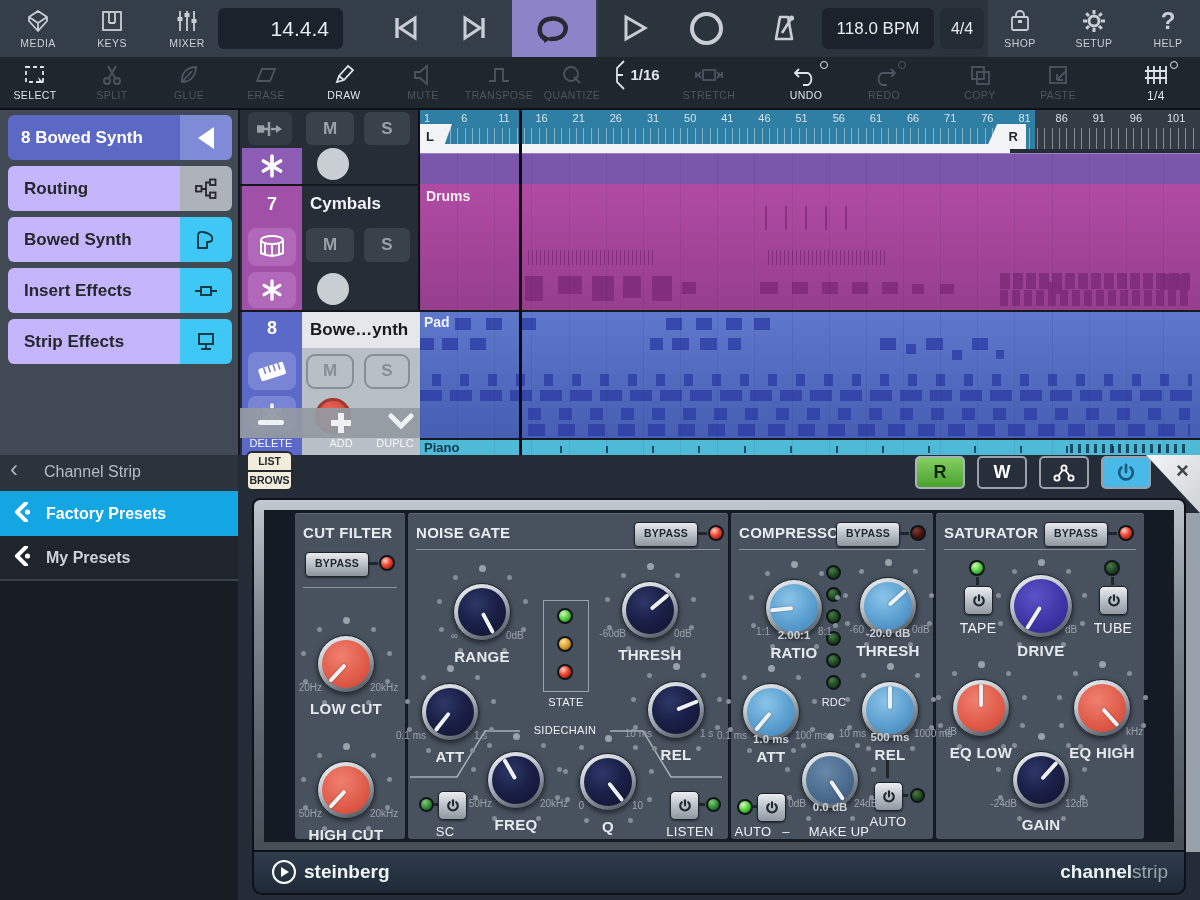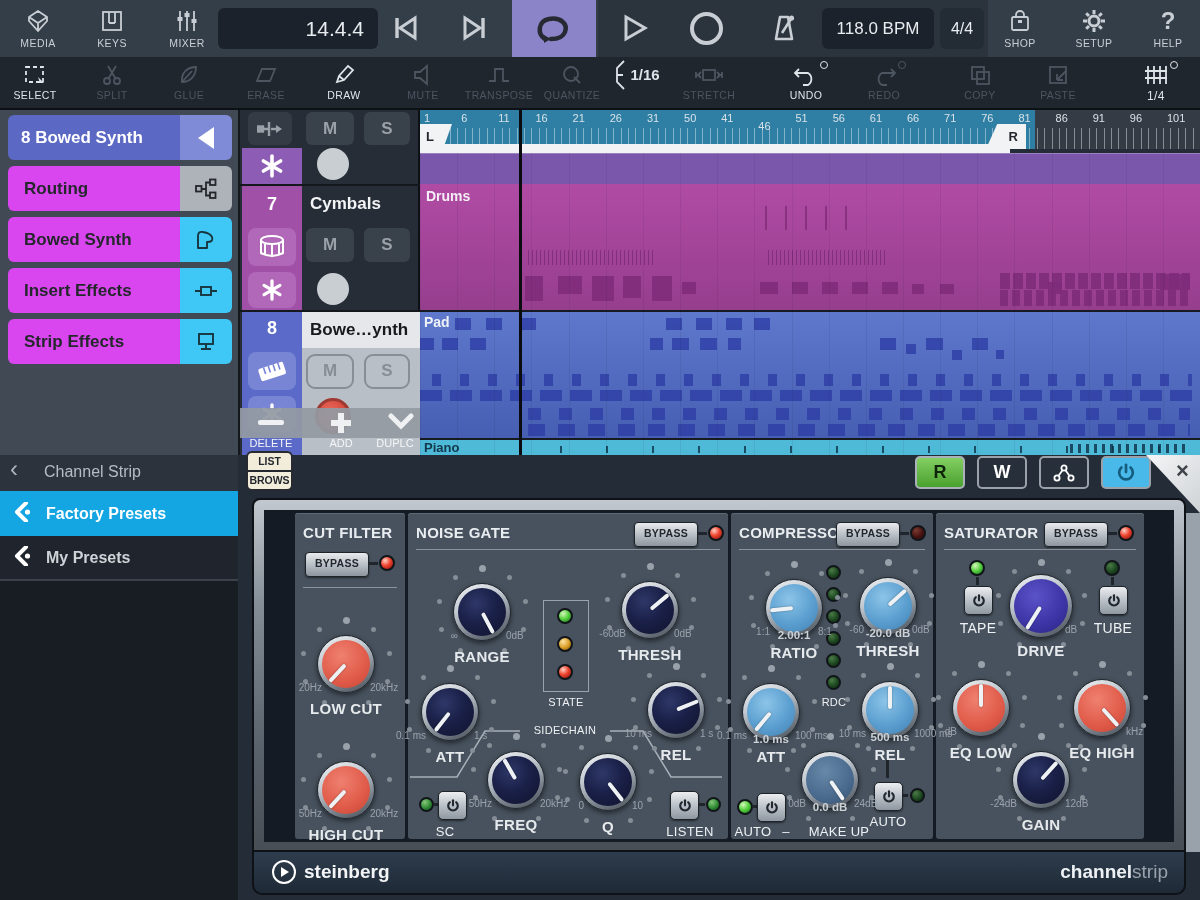--- a/index.html
+++ b/index.html
@@ -21,21 +21,21 @@
   .tool .ticon{height:27px;display:flex;align-items:center;justify-content:center;position:relative;}
   .tool .tlabel{font-size:10.5px;letter-spacing:.4px;margin-top:1px;}
   .tool.on{color:#dfe4e9;} .tool.off{color:#4c5560;}
   .tool .badge{position:absolute;top:0px;right:16px;width:6px;height:6px;border:1.5px solid currentColor;border-radius:50%;}
   .tool .qv{font-size:15px;font-weight:600;margin-left:4px;}
   
   #inspector{position:absolute;left:0;top:110px;width:238px;height:345px;background:#414a54;border-right:2px solid #14171c;}
   .irow{position:absolute;left:8px;width:224px;height:45px;border-radius:6px;overflow:hidden;display:flex;}
   .irow .main{flex:1;font-size:17px;font-weight:600;display:flex;align-items:center;padding-left:13px;}
   .irow .side{width:52px;display:flex;align-items:center;justify-content:center;}
-  .gray .main{background:#d946ef;color:#24272b;padding-left:16px;}
+  .gray .main{background:#c4b5fd;color:#24272b;padding-left:16px;}
   .gray .side{background:#adb3b9;}
   .cyan .side{background:#3fc8f5;}
   
   #tracklist{position:absolute;left:240px;top:110px;width:180px;height:345px;background:#262d36;border-right:2px solid #0d1014;box-sizing:border-box;}
   .msbtn{position:absolute;height:33px;background:#39414b;border-radius:6px;color:#9aa1a8;font-weight:700;font-size:17px;text-align:center;line-height:33px;}
   .msbtn.sel{background:transparent;border:2px solid #878e96;color:#878e96;line-height:29px;box-sizing:border-box;border-radius:9px;}
   .reccirc{position:absolute;width:32px;height:32px;border-radius:50%;background:#c9ced3;}
   .tile{position:absolute;border-radius:8px;display:flex;align-items:center;justify-content:center;}
   .tnum{position:absolute;width:60px;text-align:center;color:#fff;font-size:18px;font-weight:600;}
   .divh{position:absolute;left:240px;width:180px;height:2px;background:#14171c;}
@@ -114,21 +114,21 @@
       <span class="ic">
           <svg width="24" height="24" viewBox="0 0 24 24">
             <path d="M5 2 V22 M12 2 V22 M19 2 V22" stroke="#c9ced4" stroke-width="1.8"></path>
             <rect x="2.5" y="8" width="5" height="4" fill="#c9ced4"></rect>
             <rect x="9.5" y="4" width="5" height="4" fill="#c9ced4"></rect>
             <rect x="16.5" y="10" width="5" height="4" fill="#c9ced4"></rect>
           </svg>
         </span>
       <span class="lb">MIXER</span>
     </div>
-    <div class="disp" style="left:218px;width:160px;text-align:right;padding-right:14px;font-size:21px;line-height:41px;box-sizing:border-box">14.4.4</div>
+    <div class="disp" style="left:218px;width:125px;text-align:right;padding-right:14px;font-size:21px;line-height:41px;box-sizing:border-box">14.4.4</div>
     <div class="trico" style="left:382px;width:46px">
         <svg width="30" height="28" viewBox="0 0 30 28">
           <path d="M7 4 V24" stroke="#c9ced4" stroke-width="3.4"></path>
           <path d="M25 4 L10 14 L25 24 Z" fill="none" stroke="#c9ced4" stroke-width="3"></path>
         </svg>
       </div>
     <div class="trico" style="left:452px;width:46px">
         <svg width="30" height="28" viewBox="0 0 30 28">
           <path d="M23 4 V24" stroke="#c9ced4" stroke-width="3.4"></path>
           <path d="M5 4 L20 14 L5 24 Z" fill="none" stroke="#c9ced4" stroke-width="3"></path>
@@ -471,21 +471,21 @@
     <div id="ruler-numbers">
         <span class="rnum" style="left: 4px;">1</span>
         <span class="rnum" style="left: 41.15px;">6</span>
         <span class="rnum" style="left: 78.3px;">11</span>
         <span class="rnum" style="left: 115.45px;">16</span>
         <span class="rnum" style="left: 152.6px;">21</span>
         <span class="rnum" style="left: 189.75px;">26</span>
         <span class="rnum" style="left: 226.9px;">31</span>
         <span class="rnum" style="left: 264.05px;">50</span>
         <span class="rnum" style="left: 301.2px;">41</span>
-        <span class="rnum" style="left: 338.35px; margin-top: 8px;">46</span>
+        <span class="rnum" style="left: 338.35px;">46</span>
         <span class="rnum" style="left: 375.5px;">51</span>
         <span class="rnum" style="left: 412.65px;">56</span>
         <span class="rnum" style="left: 449.8px;">61</span>
         <span class="rnum" style="left: 486.95px;">66</span>
         <span class="rnum" style="left: 524.1px;">71</span>
         <span class="rnum" style="left: 561.25px;">76</span>
         <span class="rnum" style="left: 598.4px;">81</span>
         <span class="rnum" style="left: 635.55px;">86</span>
         <span class="rnum" style="left: 672.7px;">91</span>
         <span class="rnum" style="left: 709.85px;">96</span>

